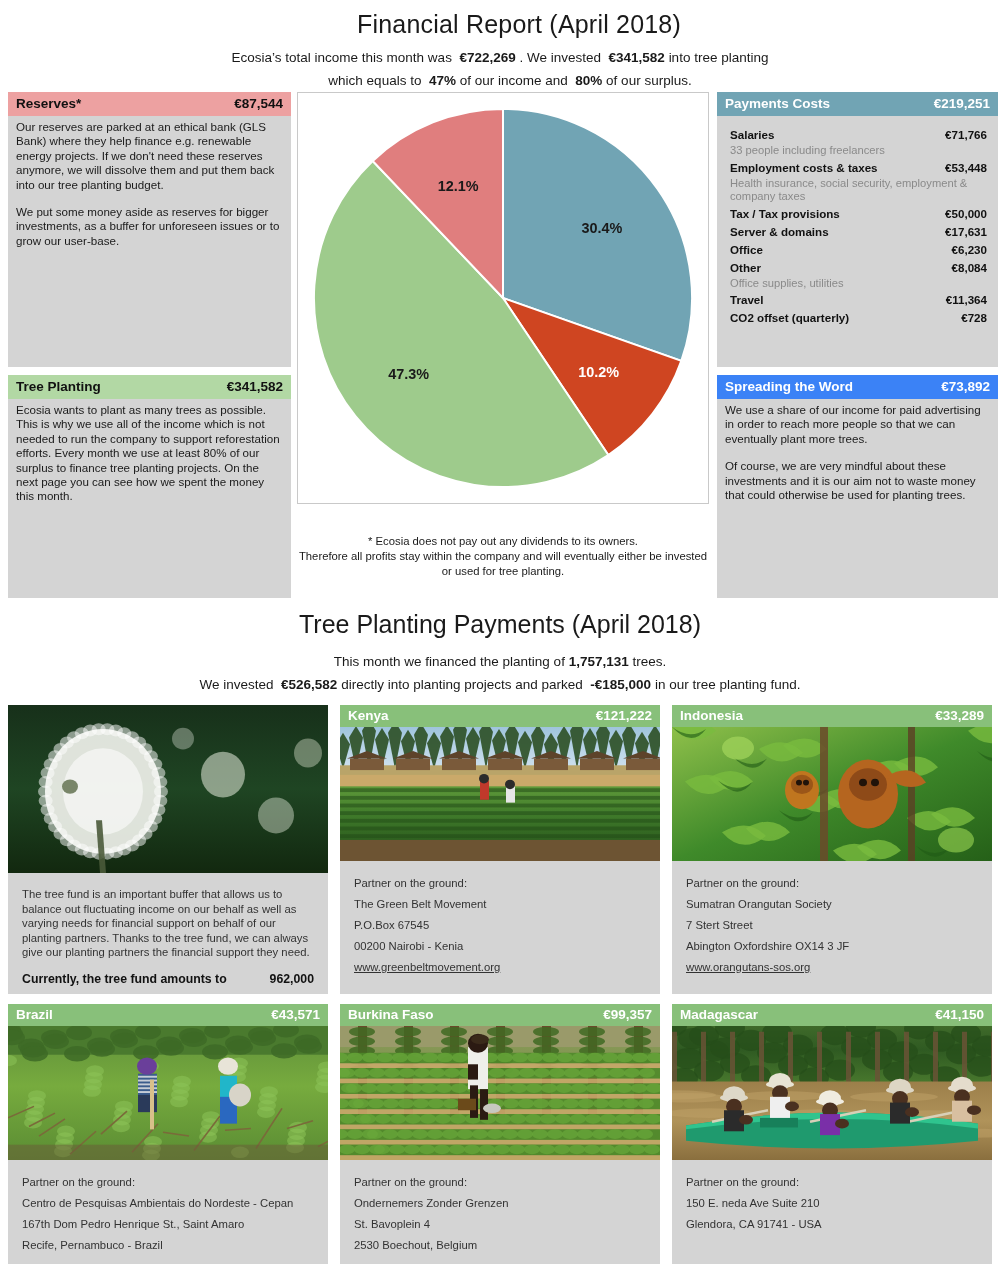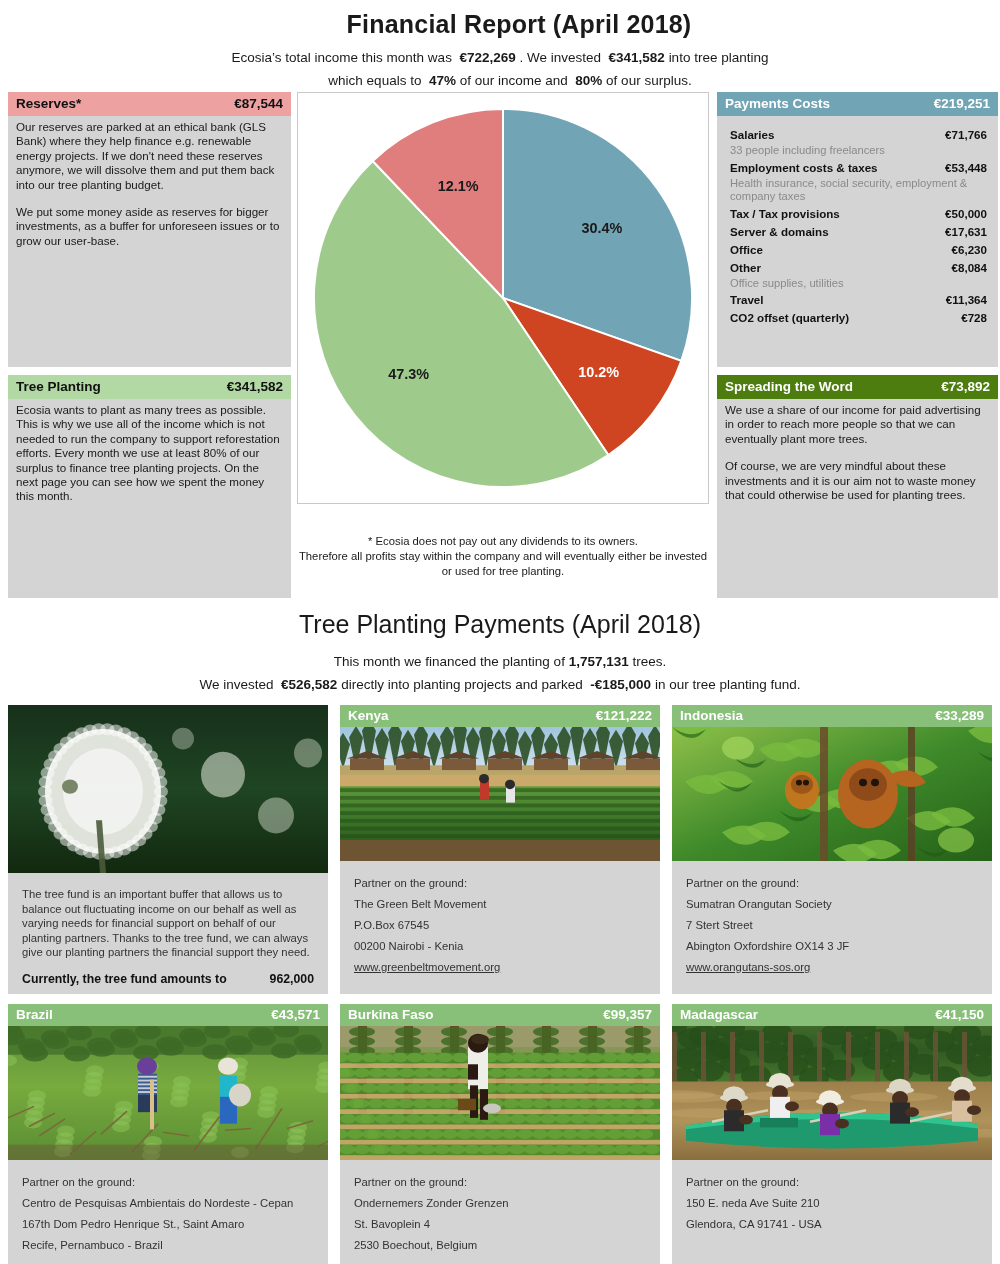--- a/index.html
+++ b/index.html
@@ -14,21 +14,21 @@
     color: #1a1a1a;
     position: relative;
     overflow: hidden;
   }
   .page { position: relative; width: 1000px; height: 1264px; }
 
   
   .report-title {
     text-align: center;
     font-size: 25px;
-    font-weight: bold;
+    font-weight: normal;
     color: #1a1a1a;
     margin: 0;
     padding-top: 10px;
     letter-spacing: .2px;
     padding-left: 38px;
   }
   .report-sub {
     text-align: center;
     font-size: 13.5px;
     line-height: 22px;
@@ -54,21 +54,21 @@
   .panel { background: #d4d4d4; margin-bottom: 0; }
   .panel-head {
     display: flex; justify-content: space-between; align-items: center;
     padding: 4px 8px 5px 8px;
     font-size: 13.5px; font-weight: bold;
     box-sizing: border-box;
   }
   .panel-head.pink  { background: #eda1a1; color: #111111; }
   .panel-head.green { background: #b2d8a4; color: #111111; }
   .panel-head.teal  { background: #71a4b4; color: #ffffff; }
-  .panel-head.red   { background: #4d7c0f; color: #ffffff; }
+  .panel-head.red   { background: #3b82f6; color: #ffffff; }
   .panel-body {
     padding: 4px 8px 8px 8px;
     font-size: 11.6px;
     line-height: 14.4px;
     color: #1a1a1a;
   }
   .panel-body p { margin: 0 0 13px 0; }
   .panel-body p:last-child { margin-bottom: 0; }
 
   .panel-reserves  { height: 275px; }

